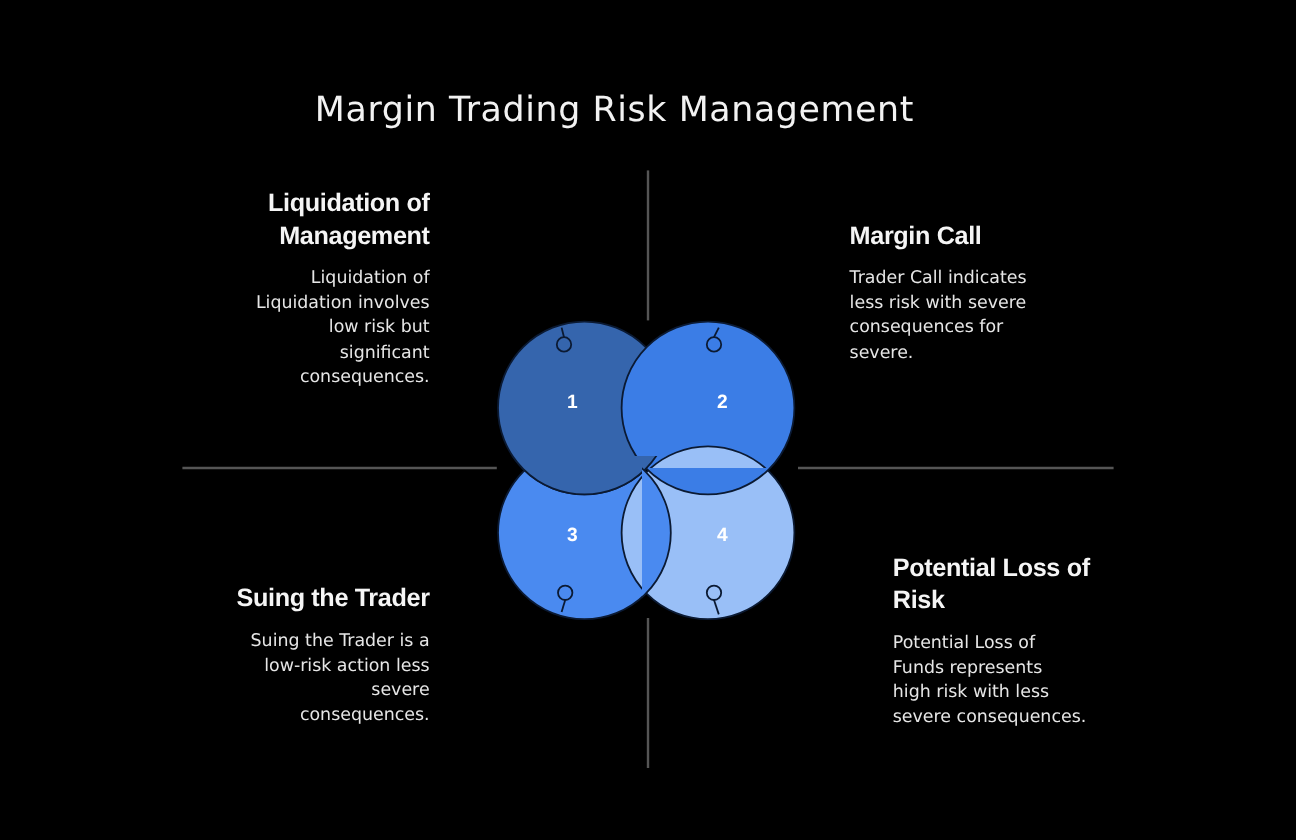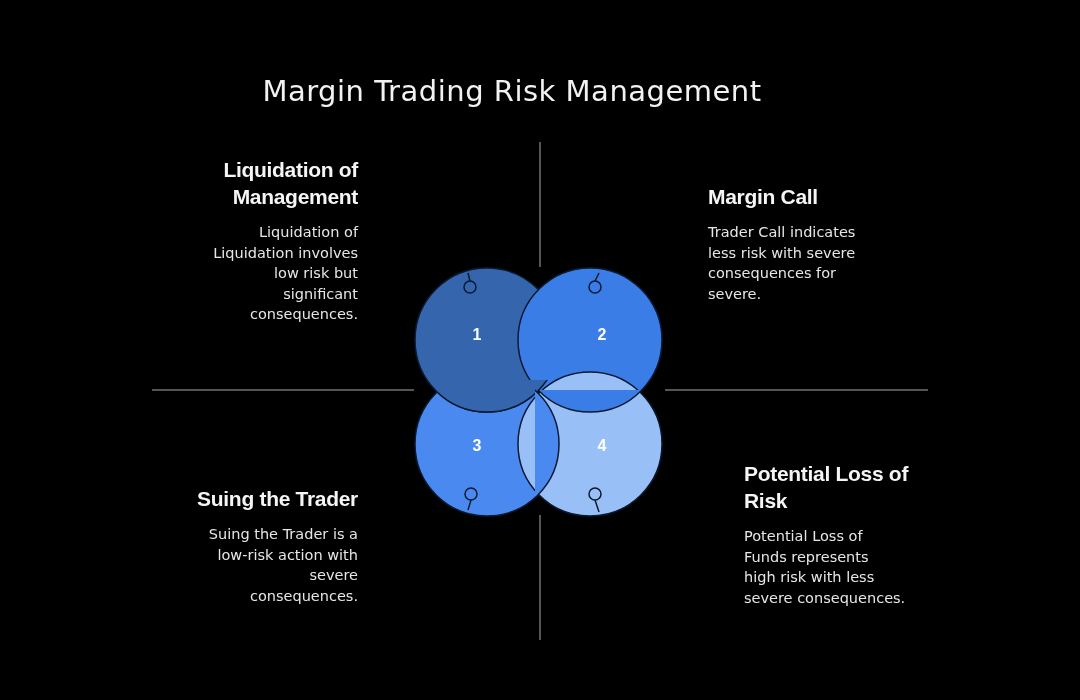--- a/index.html
+++ b/index.html
@@ -74,19 +74,19 @@
   <p><span>Liquidation of</span><br><span>Liquidation involves</span><br><span>low risk but</span><br><span>significant</span><br><span>consequences.</span></p>
 </div>
 
 <div class="block right" style="left:708px; top:183px;">
   <h3><span>Margin Call</span></h3>
   <p><span>Trader Call indicates</span><br><span>less risk with severe</span><br><span>consequences for</span><br><span>severe.</span></p>
 </div>
 
 <div class="block left" style="left:158px; top:475px;margin-top:10px;">
   <h3><span>Suing the Trader</span></h3>
-  <p><span>Suing the Trader is a</span><br><span>low-risk action with</span><br><span>severe</span><br><span>consequences.</span></p>
+  <p><span>Suing the Trader is a</span><br><span>low-risk action less</span><br><span>severe</span><br><span>consequences.</span></p>
 </div>
 
 <div class="block right" style="left:744px; top:460px; width:210px;">
   <h3><span>Potential Loss of</span><br><span>Risk</span></h3>
   <p><span>Potential Loss of</span><br><span>Funds represents</span><br><span>high risk with less</span><br><span>severe consequences.</span></p>
 </div>
 
 </body></html>

